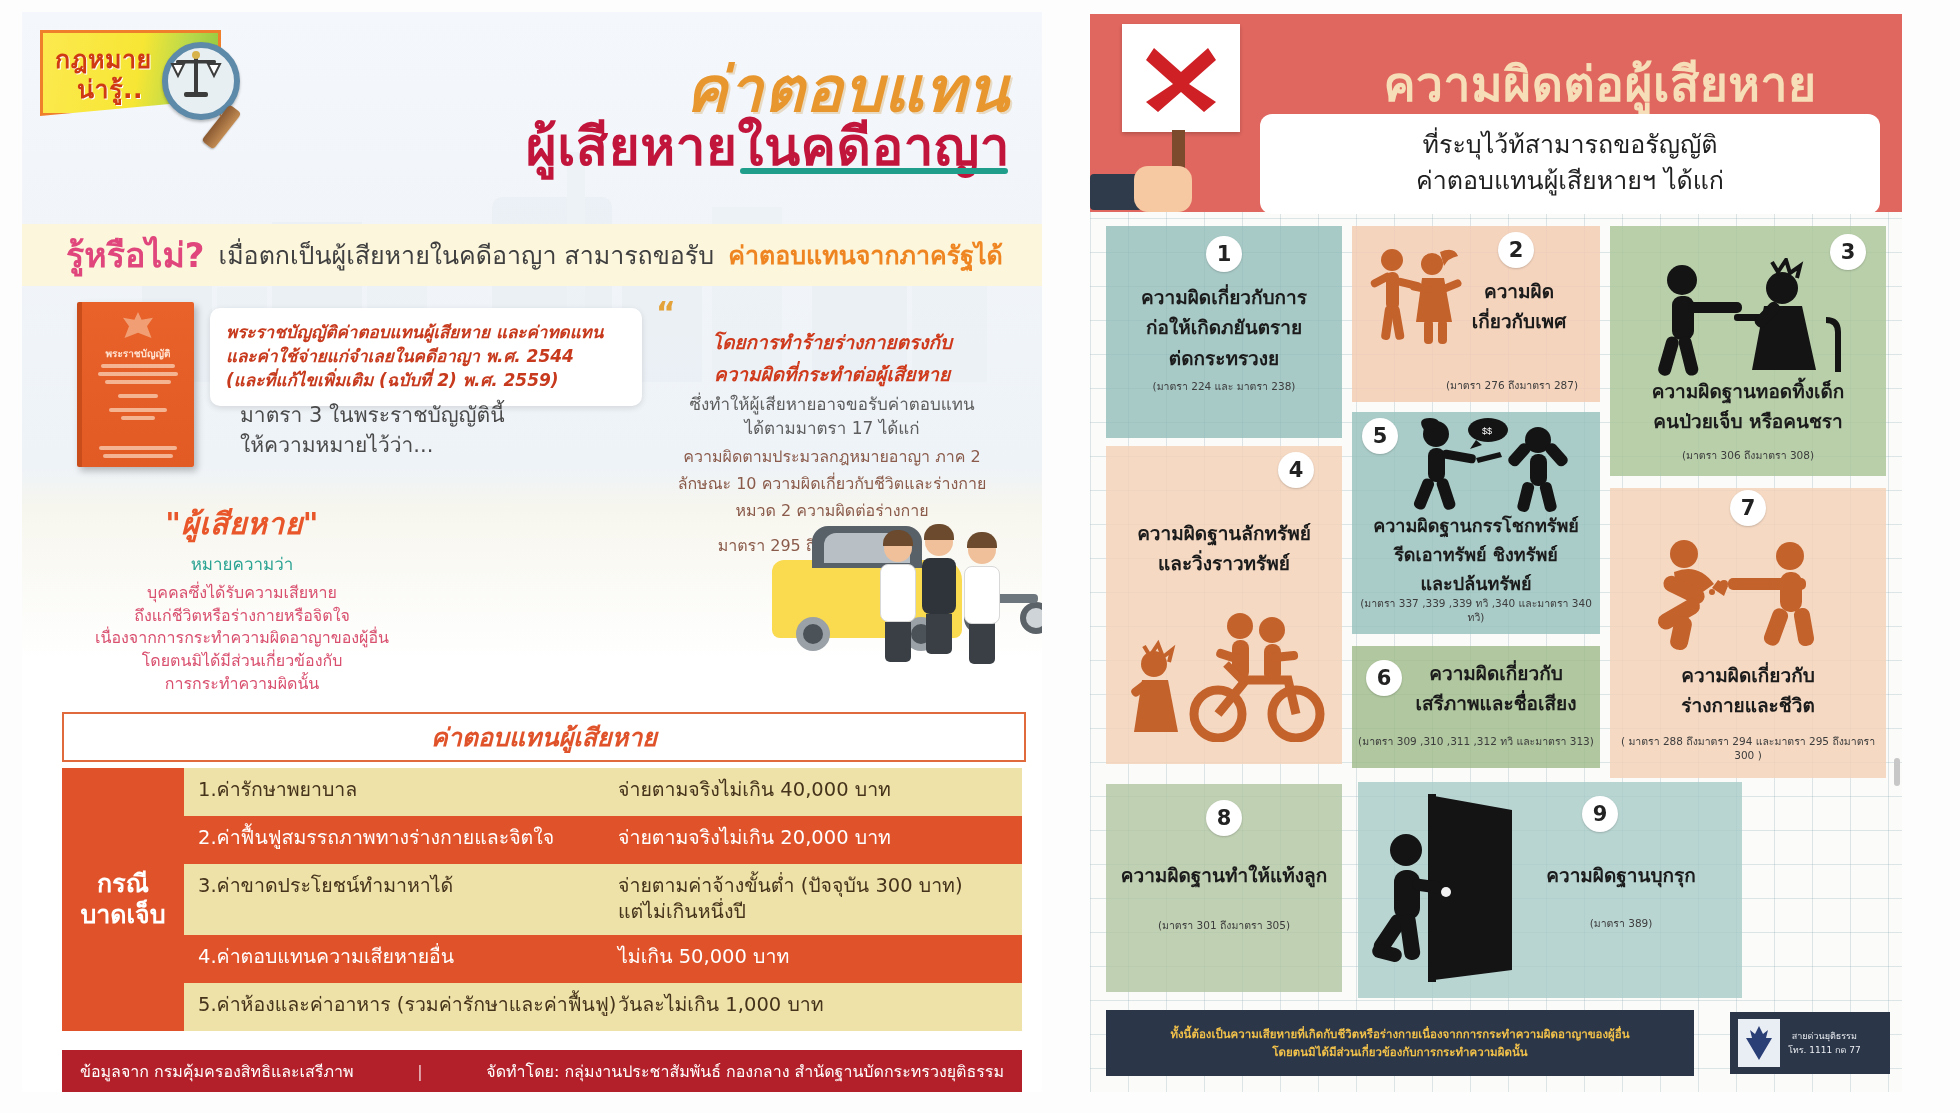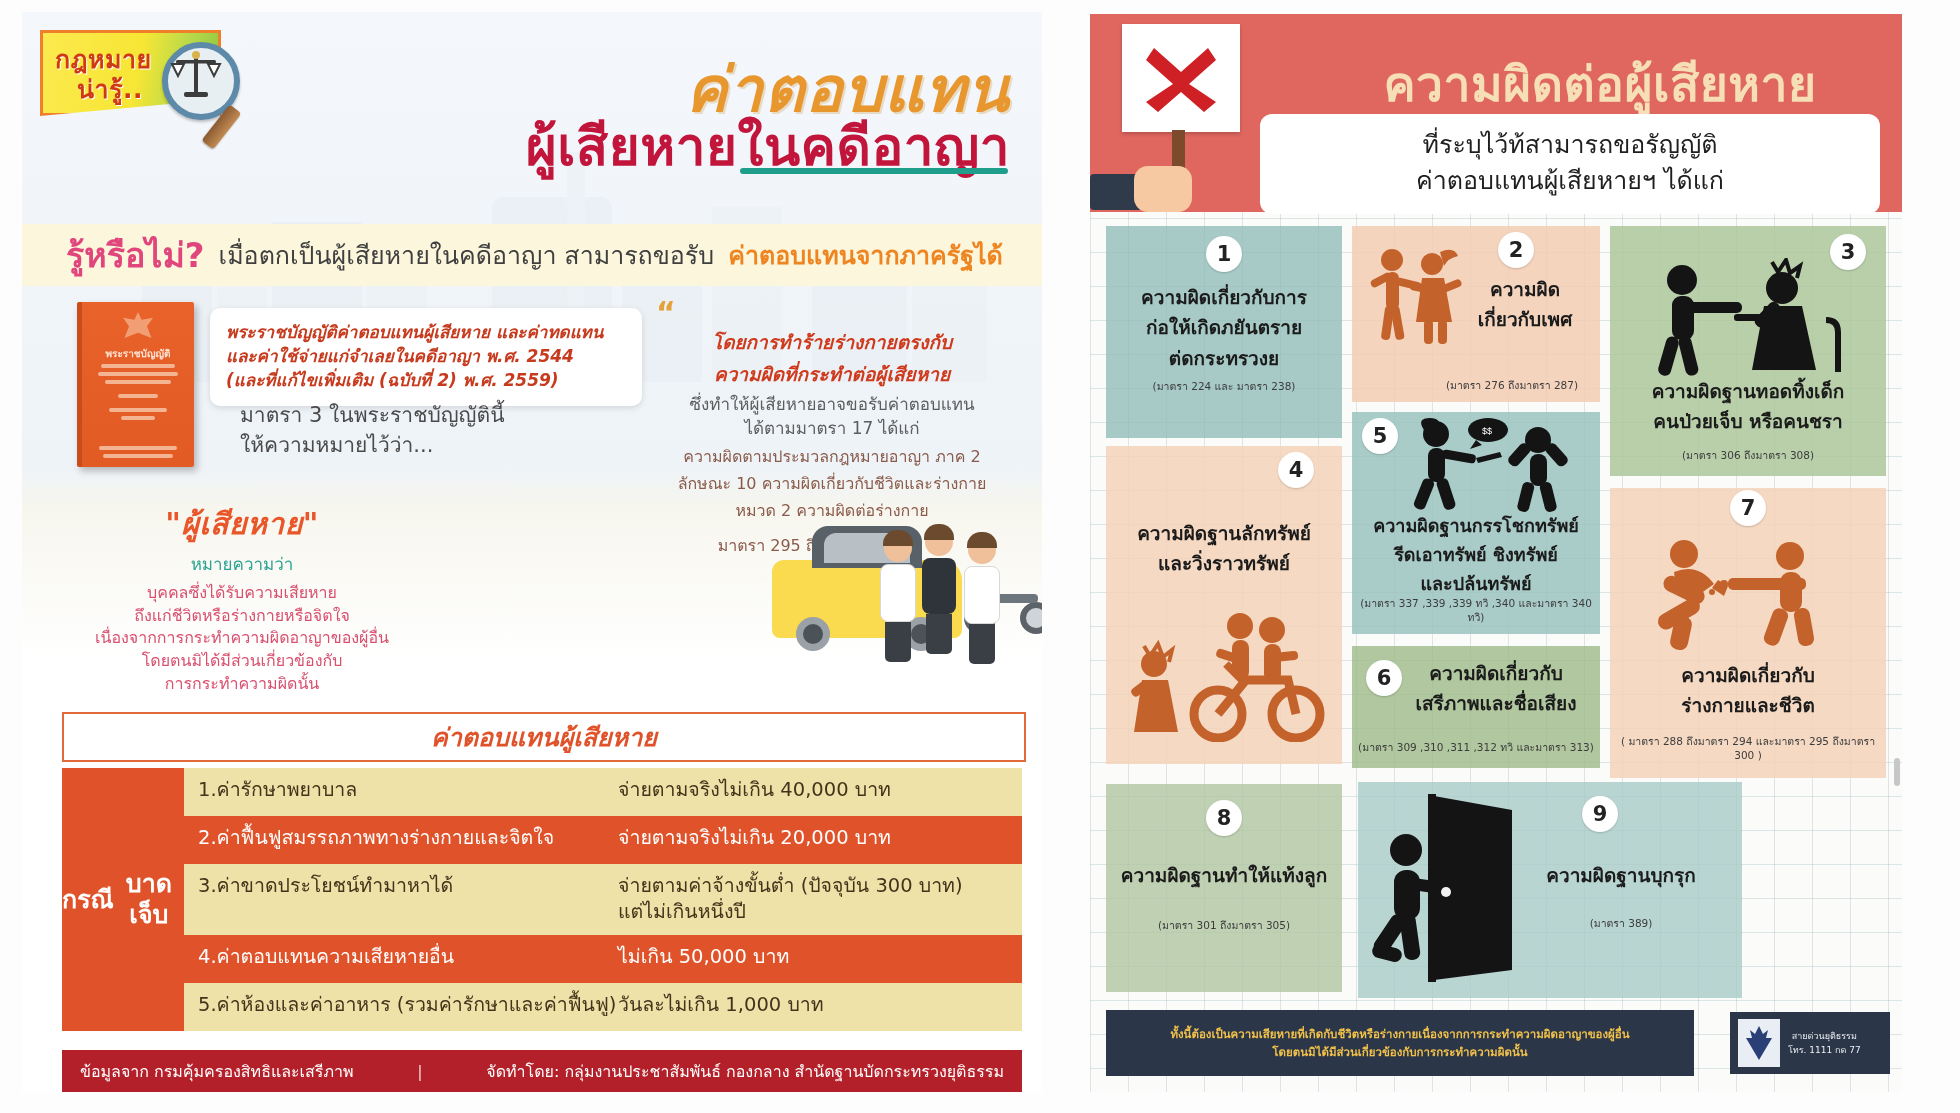--- a/index.html
+++ b/index.html
@@ -140,21 +140,21 @@
   
   .tbl-head{
     position:absolute;left:40px;top:700px;width:960px;height:46px;
     background:#ffffff;border:2px solid #e06a3c;
     display:flex;align-items:center;justify-content:center;
   }
   .tbl-head span{color:#e0532a;font-weight:bold;font-style:italic;font-size:25px;}
   .tbl{position:absolute;left:40px;top:756px;width:960px;display:flex;}
   .tbl-side{
     width:122px;background:#e0532a;color:#ffffff;font-weight:bold;font-size:25px;
-    display:flex;flex-direction:row;align-items:center;justify-content:center;
+    display:flex;flex-direction:column;align-items:center;justify-content:center;
     line-height:1.25;text-align:center;
   }
   .tbl-rows{flex:1;}
   .row{display:flex;align-items:flex-start;min-height:48px;padding:9px 14px;box-sizing:border-box;}
   .row.odd{background:#efe2a8;color:#46331b;}
   .row.even{background:#e0532a;color:#ffffff;}
   .row .c1{flex:1;font-size:19.5px;line-height:1.35;}
   .row .c2{width:390px;font-size:19.5px;line-height:1.35;}
 
   .foot{
@@ -452,21 +452,21 @@
           <circle cx="66" cy="20" r="11" fill="#c4622b"></circle>
           <path d="M74 8 q14 -6 18 4 q-10 2 -14 10 Z" fill="#c4622b"></path>
           <path d="M56 34 L78 34 L86 78 L50 78 Z" fill="#c4622b"></path>
           <rect x="44" y="40" width="22" height="8" rx="4" fill="#c4622b" transform="rotate(12 55 44)"></rect>
           <rect x="74" y="38" width="22" height="8" rx="4" fill="#c4622b" transform="rotate(-22 85 42)"></rect>
           <rect x="58" y="76" width="9" height="24" rx="4" fill="#c4622b"></rect>
           <rect x="72" y="76" width="9" height="24" rx="4" fill="#c4622b"></rect>
         </svg>
       </div>
       <div class="num" style="position:absolute;right:66px;top:6px;">2</div>
-      <div class="lbl" style="white-space:pre-line;position:absolute;right:10px;top:50px;width:130px;font-family:Liberation Mono, monospace;">ความผิด
+      <div class="lbl" style="white-space:pre-line;position:absolute;right:16px;top:50px;width:130px;">ความผิด
 เกี่ยวกับเพศ</div>
       <div class="cite" style="position:absolute;right:8px;bottom:10px;width:160px;text-align:center;">(มาตรา 276 ถึงมาตรา 287)</div>
     </div>
 
     <div class="cell c-green" style="left:520px;top:212px;width:276px;height:250px;">
       <div class="num" style="position:absolute;right:20px;top:8px;">3</div>
       <div class="ico" style="left:34px;top:32px;">
         <svg width="200" height="120" viewBox="0 0 200 120">
           <circle cx="38" cy="22" r="15" fill="#141414"></circle>
           <rect x="28" y="38" width="22" height="44" rx="9" fill="#141414"></rect>
@@ -535,21 +535,21 @@
       <div class="lbl" style="white-space:pre-line;position:absolute;left:0;right:0;top:100px;font-size:18px;">ความผิดฐานกรรโชกทรัพย์
 รีดเอาทรัพย์ ชิงทรัพย์
 และปล้นทรัพย์</div>
       <div class="cite" style="position:absolute;left:0;right:0;bottom:10px;">(มาตรา 337 ,339 ,339 ทวิ ,340 และมาตรา 340 ทวิ)</div>
     </div>
 
     <div class="cell c-green2" style="left:262px;top:632px;width:248px;height:122px;">
       <div class="num" style="position:absolute;left:14px;top:14px;">6</div>
       <div class="lbl" style="white-space:pre-line;position:absolute;left:46px;right:6px;top:12px;">ความผิดเกี่ยวกับ
 เสรีภาพและชื่อเสียง</div>
-      <div class="cite" style="position:absolute;left:0;right:0;bottom:14px;">(มาตรา 309 ,310 ,311 ,312 ทวิ และมาตรา 313)</div>
+      <div class="cite" style="position:absolute;left:0;right:0;bottom:20px;">(มาตรา 309 ,310 ,311 ,312 ทวิ และมาตรา 313)</div>
     </div>
 
     <div class="cell c-peach2" style="left:520px;top:474px;width:276px;height:290px;">
       <div class="num" style="position:absolute;left:50%;transform:translateX(-50%);top:2px;">7</div>
       <div class="ico" style="left:22px;top:42px;">
         <svg width="230" height="120" viewBox="0 0 230 120">
           <circle cx="52" cy="24" r="14" fill="#c4622b"></circle>
           <path d="M42 42 q24 -10 40 12 l-14 10 q-12 -12 -24 -6 Z" fill="#c4622b"></path>
           <rect x="30" y="52" width="44" height="16" rx="8" fill="#c4622b" transform="rotate(26 52 60)"></rect>
           <rect x="24" y="76" width="46" height="16" rx="8" fill="#c4622b" transform="rotate(-30 47 84)"></rect>

